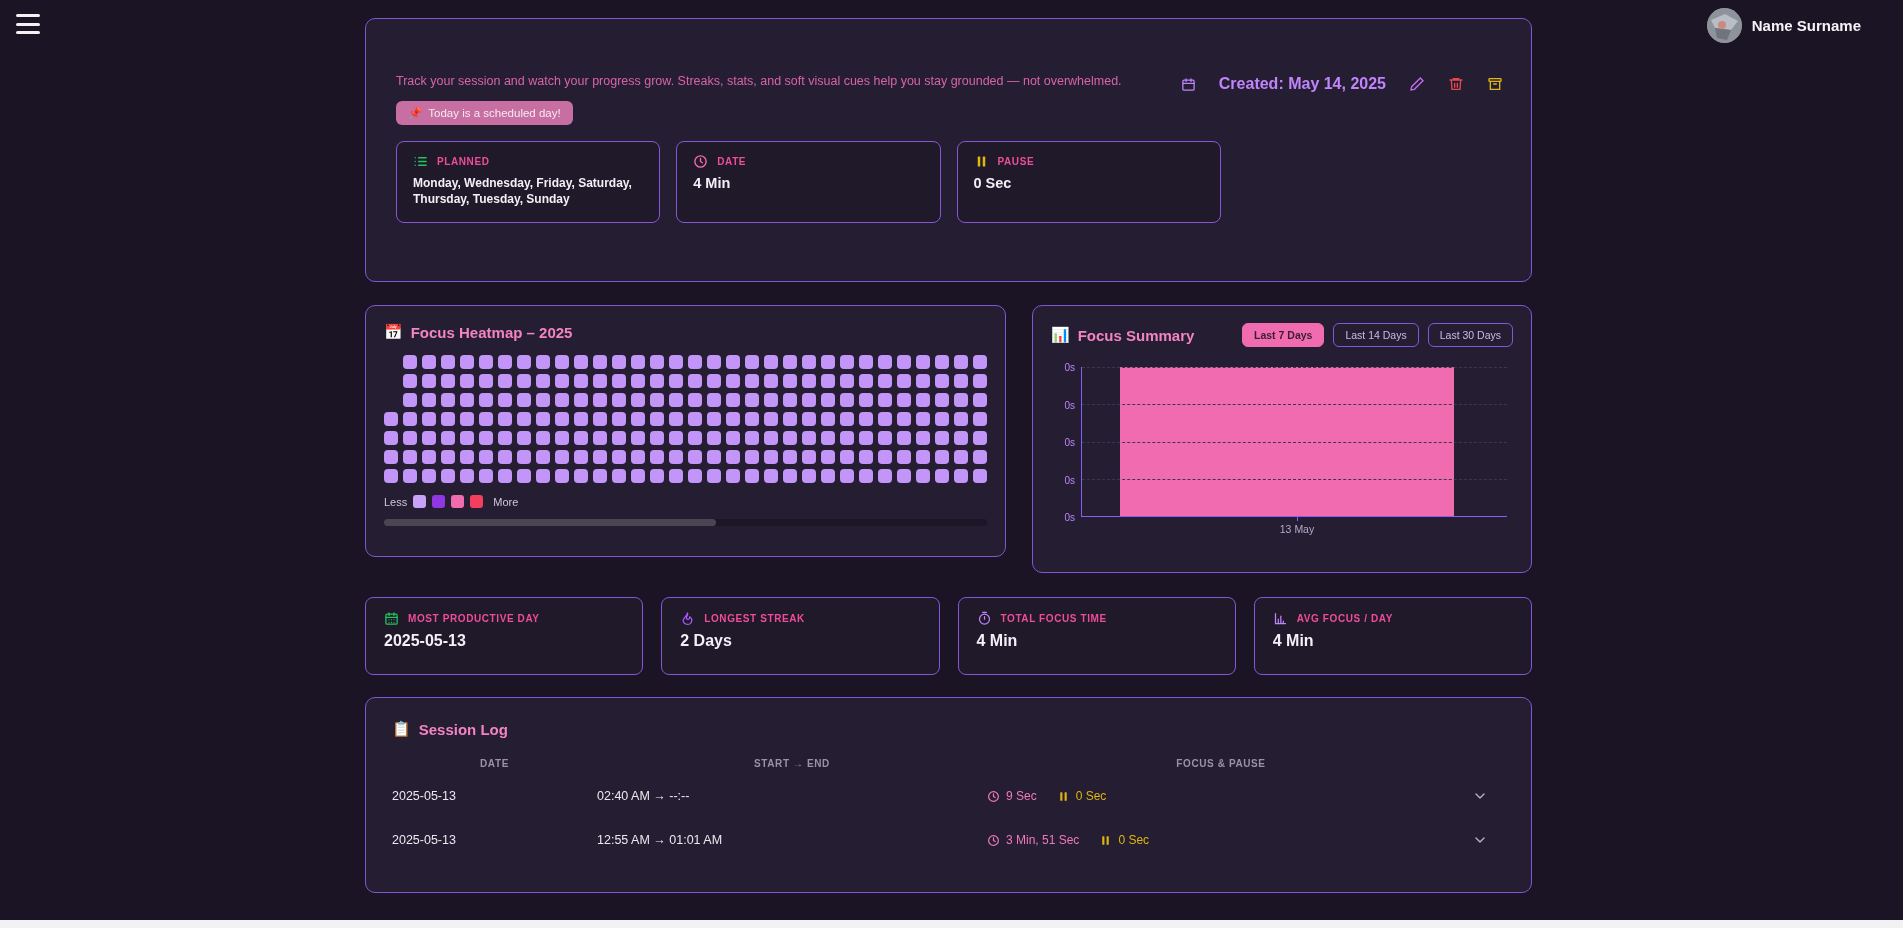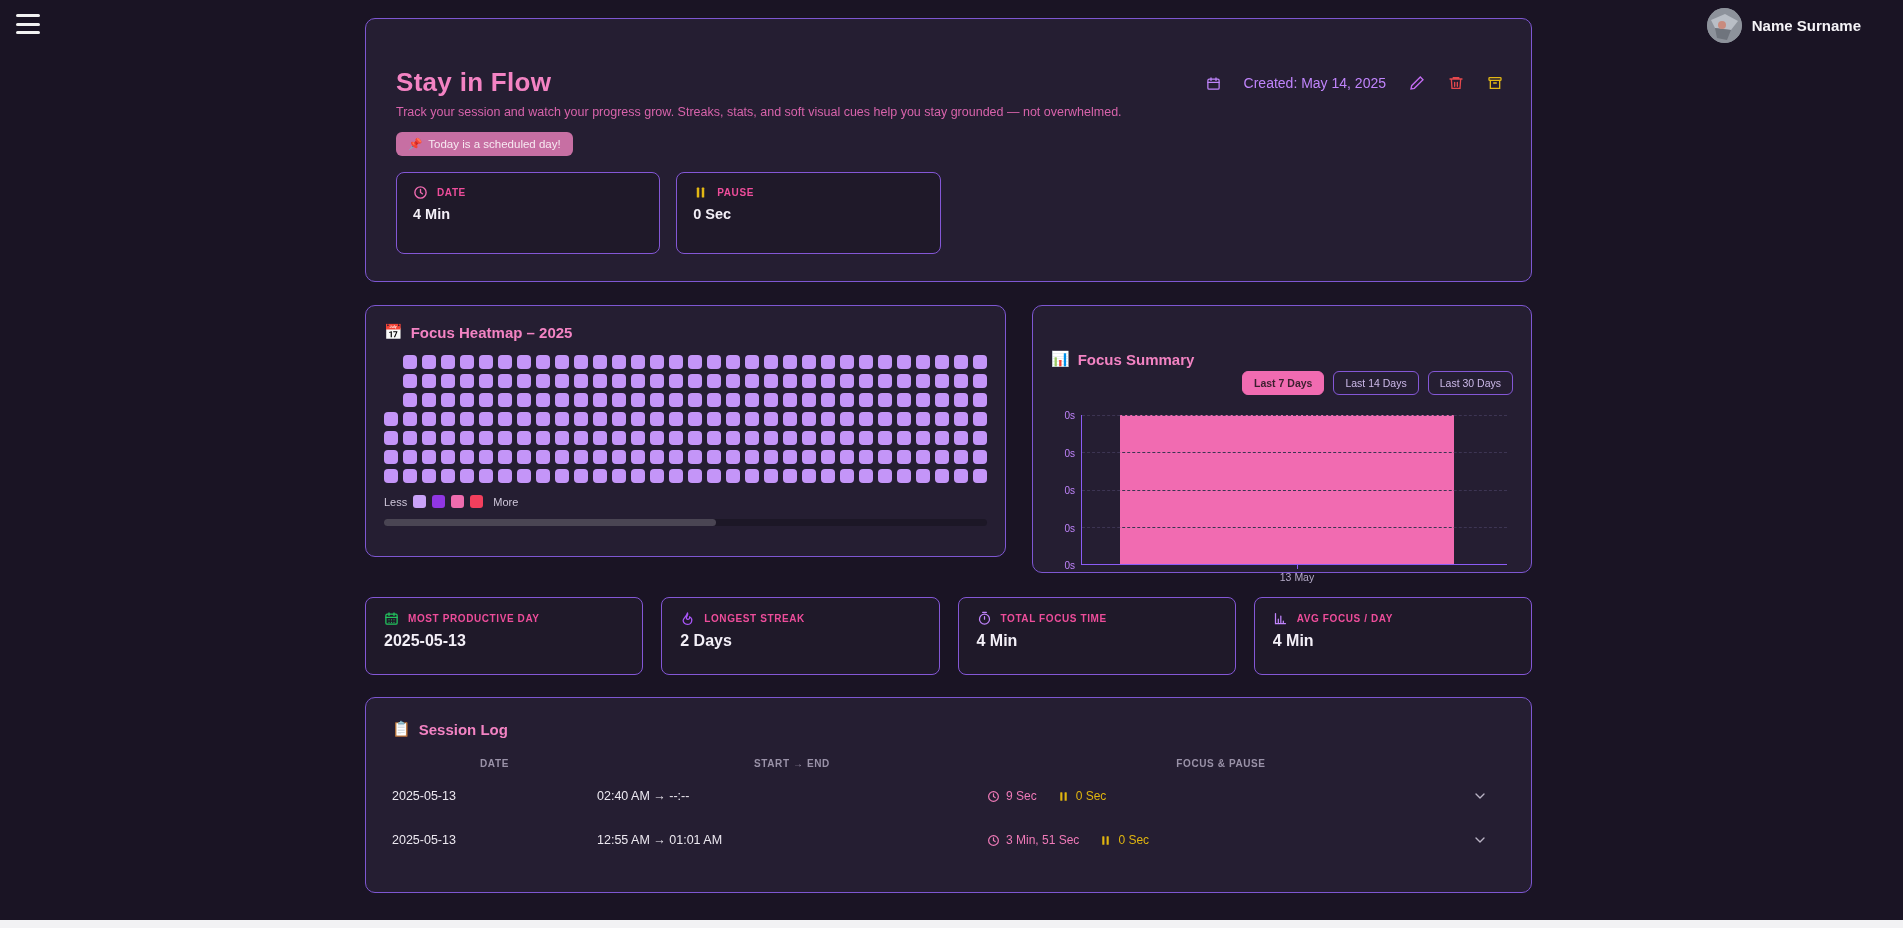--- a/index.html
+++ b/index.html
@@ -28,21 +28,21 @@
     border-radius: 10px;
   }
 
   
   .hero { position: relative; height: 264px; padding: 48px 30px 0 30px; }
   .hero-title { font-size: 26px; font-weight: bold; color: #f383c3; letter-spacing: .3px; }
   .hero-sub { margin-top: 7px; font-size: 12.5px; color: #d863ab; }
   .badge { display: inline-flex; align-items: center; gap: 6px; margin-top: 13px;
     background: #c76fa3; color: #f7e9f1; font-size: 11.5px; padding: 5px 12px; border-radius: 6px; }
   .created-row { position: absolute; top: 56px; right: 28px; display: flex; align-items: center; gap: 9px; }
-  .created-text { font-size: 14px; color: #c084fc; display: flex; align-items: center; gap: 23px; }
+  .created-text { font-size: 16px; color: #c084fc; display: flex; align-items: center; gap: 23px; font-weight: bold; }
   .icon-btn { background: none; border: none; cursor: pointer; padding: 0 0 0 14px; line-height: 0; }
   .icon-btn svg { width: 16px; height: 16px; }
   .ic-cal { color: #c084fc; } .ic-edit { color: #c26bf0; } .ic-del { color: #e5484d; } .ic-arch { color: #e2b714; }
 
   .stat-grid { margin-top: 16px; display: grid; grid-template-columns: repeat(4,1fr); gap: 16px; }
   .stat-card { background: #1f1929; border: 1px solid #8457d6; border-radius: 8px; padding: 12px 16px; height: 82px; }
   .stat-head { display: flex; align-items: center; gap: 9px; }
   .stat-head svg { width: 15px; height: 15px; }
   .stat-label { font-size: 10px; font-weight: bold; letter-spacing: .6px; color: #ee4d9b; }
   .stat-value { margin-top: 6px; font-size: 14.5px; font-weight: bold; color: #f3eff7; }
@@ -63,21 +63,21 @@
   .hm-legend { margin-top: 12px; display: flex; align-items: center; gap: 6px; font-size: 11px; color: #cfc7da; }
   .hm-legend .sw { width: 13px; height: 13px; border-radius: 3px; }
   .hm-legend .lbl-more { margin-left: 4px; }
   .hm-legend .sw:first-of-type { margin-left: 14px; }
   .hm-scrollbar { margin-top: 11px; height: 7px; border-radius: 4px; background: #1c1726; position: relative; }
   .hm-thumb { position: absolute; left: 0; top: 0; height: 7px; border-radius: 4px; background: #4a4553; }
 
   
   .summary-card { height: 268px; padding: 17px 18px; }
   .summary-head { display: flex; align-items: center; justify-content: space-between; }
-  .range-btns { display: flex; gap: 9px; margin-top: 48px; }
+  .range-btns { display: flex; gap: 9px; }
   .range-btn { font-family: inherit; font-size: 10.5px; padding: 5px 11px; border-radius: 6px; cursor: pointer;
     background: transparent; border: 1px solid #8457d6; color: #cbb8e8; }
   .range-btn.active { background: #f16bb1; border-color: #f16bb1; color: #3a1f2e; font-weight: bold; }
 
   .chart { margin-top: 20px; display: flex; padding-right: 6px; }
   .y-axis { width: 30px; position: relative; height: 150px; }
   .y-tick { position: absolute; right: 6px; transform: translateY(-50%); font-size: 10px; color: #c084fc; }
   .plot { flex: 1; position: relative; height: 150px; border-left: 1px solid #8b5cf6; border-bottom: 1px solid #8b5cf6; }
   .gridline { position: absolute; left: 0; right: 0; border-top: 1px dashed #3d3553; }
   .bar { position: absolute; left: 9%; width: 78.5%; top: 0; bottom: 0; background: #f16bb1; }
@@ -149,28 +149,36 @@
           </svg>
       </button>
       <button class="icon-btn ic-arch">
         <svg viewBox="0 0 24 24" fill="none" stroke="currentColor" stroke-width="2" stroke-linecap="round">
             <rect x="3" y="4" width="18" height="4" rx="1"></rect>
             <path d="M5 8v12h14V8M10 12h4"></path>
           </svg>
       </button>
     </div>
 
-    <div class="hero-title">Stay in Flow</div>
     <div class="hero-sub">Track your session and watch your progress grow. Streaks, stats, and soft visual cues help you stay grounded — not overwhelmed.</div>
     <div class="badge">
       <span>📌</span>
       <span>Today is a scheduled day!</span>
     </div>
 
     <div class="stat-grid">
+      <div class="stat-card">
+        <div class="stat-head">
+          <svg style="color:#22c55e" viewBox="0 0 24 24" fill="none" stroke="currentColor" stroke-width="2.2" stroke-linecap="round">
+              <path d="M9 6h12M9 12h12M9 18h12M3.5 6h.01M3.5 12h.01M3.5 18h.01"></path>
+            </svg>
+          <span class="stat-label">PLANNED</span>
+        </div>
+        <div class="stat-value small">Monday, Wednesday, Friday, Saturday, Thursday, Tuesday, Sunday</div>
+      </div>
       <div class="stat-card">
         <div class="stat-head">
           <svg style="color:#f16bb1" viewBox="0 0 24 24" fill="none" stroke="currentColor" stroke-width="2.2" stroke-linecap="round">
               <circle cx="12" cy="12" r="9"></circle>
               <path d="M12 7v5l3 2"></path>
             </svg>
           <span class="stat-label">DATE</span>
         </div>
         <div class="stat-value">4 Min</div>
       </div>

